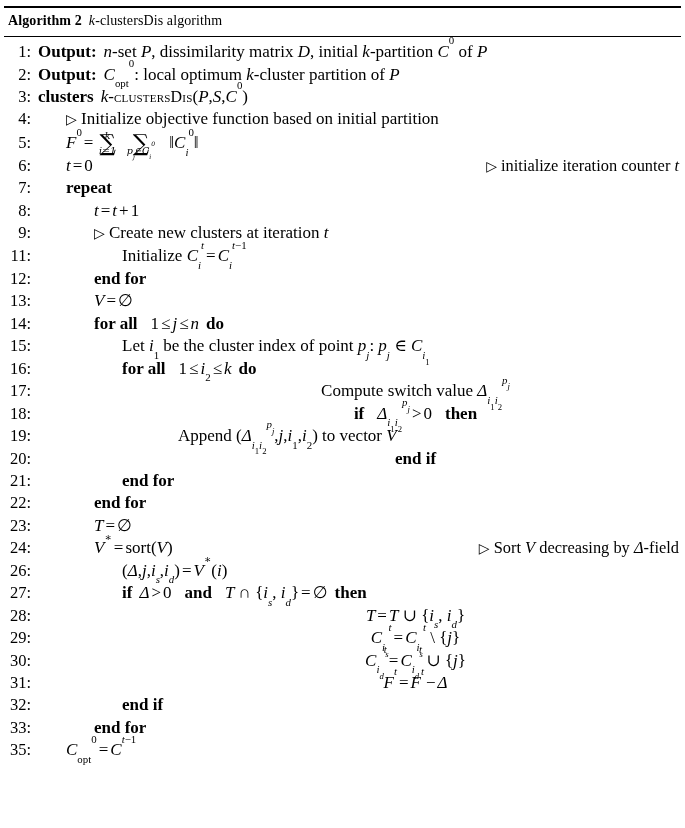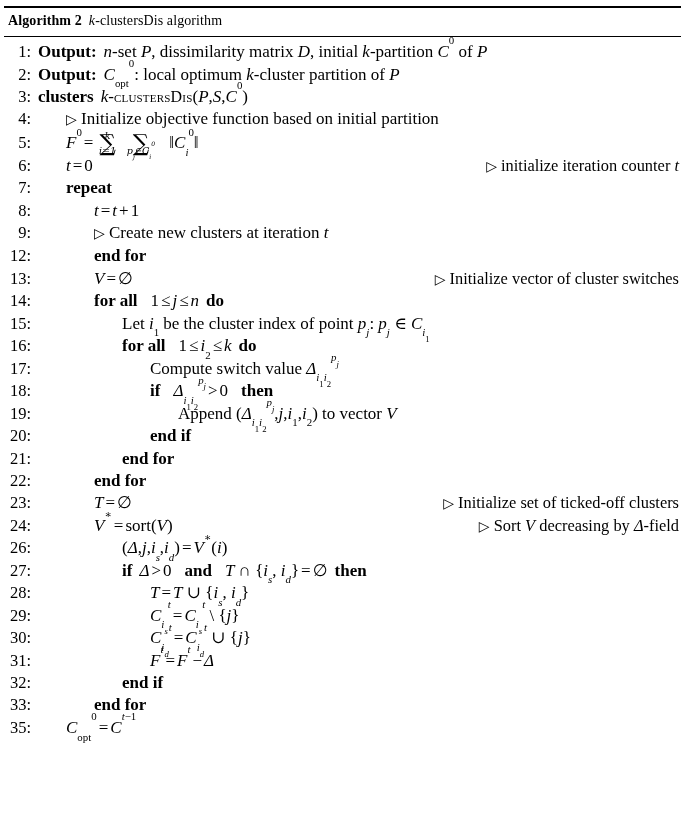--- a/index.html
+++ b/index.html
@@ -65,21 +65,21 @@
     position: relative;
     display: flex;
     align-items: baseline;
   }
 
   
   .i0 { padding-left: 0px; }
   .i1 { padding-left: 28px; }
   .i2 { padding-left: 56px; }
   .i3 { padding-left: 84px; }
-  .i4 { padding-left: 112px; }
+  .i4 { padding-left: 112px; justify-content: center; }
   .i5 { padding-left: 140px; }
 
   .code { display: inline-block; }
 
   b.kw { font-weight: bold; }
   i.v  { font-style: italic; }
 
   .cal { font-family: "Liberation Serif", serif; font-style: italic; }
 
   .sc {
@@ -206,33 +206,38 @@
     </div>
 
     <div class="ln">
       <span class="num">9:</span>
       <span class="content i2">
         <span class="code"><span class="tri">▷</span> Create new clusters at iteration <i class="v">t</i></span>
       </span>
     </div>
 
 
+    <div class="ln">
+      <span class="num">11:</span>
+      <span class="content i3">
+        <span class="code">Initialize <i class="v">C</i><sub>i</sub><sup class="up"><i class="v">t</i></sup><span class="op">=</span><i class="v">C</i><sub>i</sub><sup class="up"><i class="v">t</i>−1</sup></span>
+      </span>
+    </div>
 
     <div class="ln">
       <span class="num">12:</span>
       <span class="content i2">
         <span class="code"><b class="kw">end for</b></span>
       </span>
     </div>
 
     <div class="ln">
       <span class="num">13:</span>
       <span class="content i2">
         <span class="code"><i class="cal">V</i><span class="op">=</span>∅</span>
-        <span class="comment c-right"><span class="tri">▷</span> Initialize vector of cluster switches</span>
       </span>
     </div>
 
     <div class="ln">
       <span class="num">14:</span>
       <span class="content i2">
         <span class="code"><b class="kw">for all</b><span class="spw"></span>1<span class="op">≤</span><i class="v">j</i><span class="op">≤</span><i class="v">n</i><span class="sp"></span><b class="kw">do</b></span>
       </span>
     </div>
 
@@ -289,21 +294,20 @@
       <span class="num">22:</span>
       <span class="content i2">
         <span class="code"><b class="kw">end for</b></span>
       </span>
     </div>
 
     <div class="ln">
       <span class="num">23:</span>
       <span class="content i2">
         <span class="code"><i class="cal">T</i><span class="op">=</span>∅</span>
-        <span class="comment c-right"><span class="tri">▷</span> Initialize set of ticked-off clusters</span>
       </span>
     </div>
 
     <div class="ln">
       <span class="num">24:</span>
       <span class="content i2">
         <span class="code"><i class="cal">V</i><sup class="up">∗</sup><span class="op">=</span>sort(<i class="cal">V</i>)</span>
         <span class="comment c-right"><span class="tri">▷</span> Sort <i class="cal">V</i> decreasing by <i class="v">Δ</i>-field</span>
       </span>
     </div>

